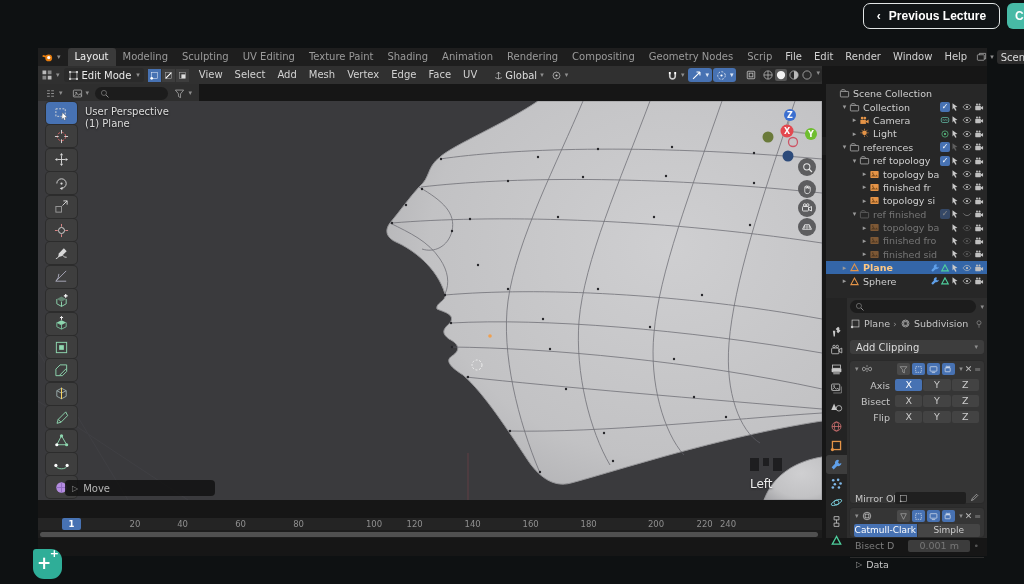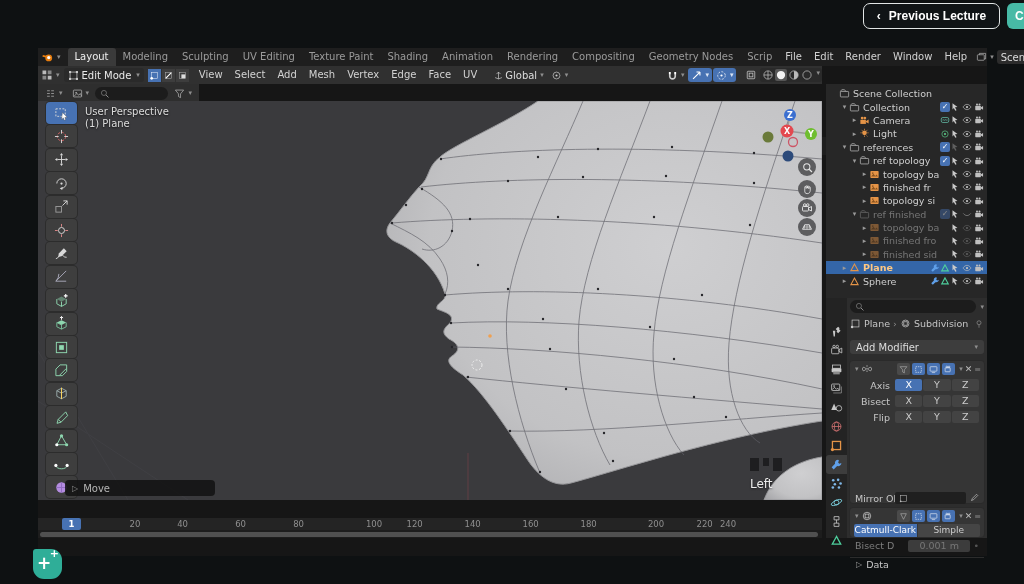--- a/index.html
+++ b/index.html
@@ -1160,21 +1160,21 @@
           <rect x="5.5" y="5.5" width="5" height="5" fill="none" stroke="#ccc"></rect>
         </svg>
       <span>Subdivision</span>
       <span style="flex:1"></span>
       <svg width="10" height="10" viewBox="0 0 16 16">
           <circle cx="8" cy="6" r="3.2" fill="none" stroke="#999"></circle>
           <path d="M8 9v5" stroke="#999"></path>
         </svg>
     </div>
     <div id="addmod">
-        <span>Add Modifier</span>
+        <span>Add Clipping</span>
         <span style="flex:1"></span>
         <span class="dd">▾</span>
       </div>
 
     <div class="panel" style="top:62px;height:144px">
       <div class="phdr">
         <span class="dd">▾</span>
         <svg width="12" height="12" viewBox="0 0 16 16">
             <path d="M7 8C4 5 2 5 2 8s2 3 5 0zM9 8c3-3 5-3 5 0s-2 3-5 0z" fill="none" stroke="#c8c8c8"></path>
             <path d="M8 3v10" stroke="#c8c8c8" stroke-dasharray="2 1.5"></path>

